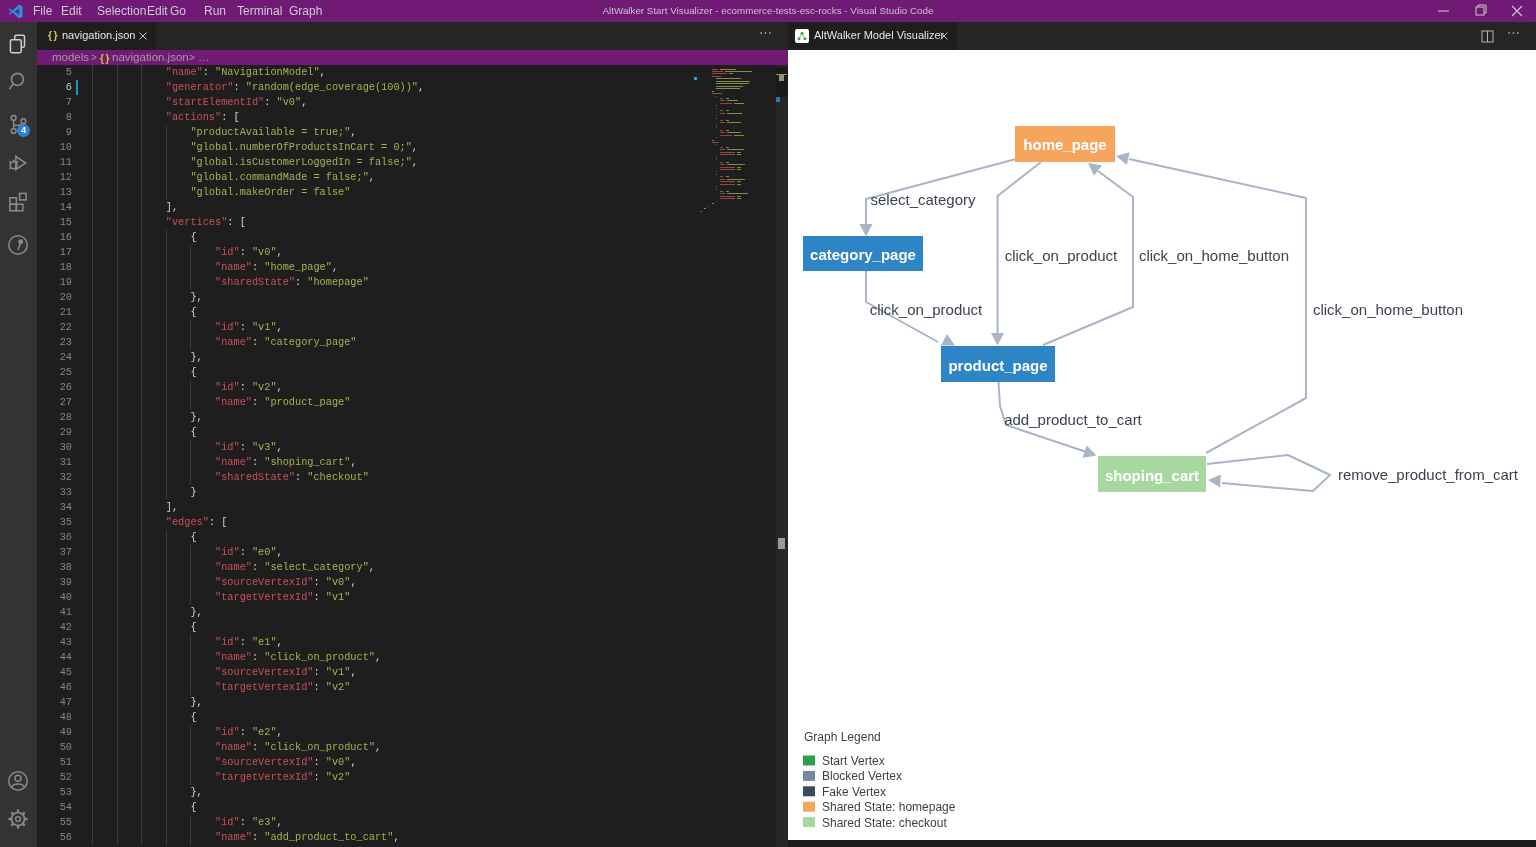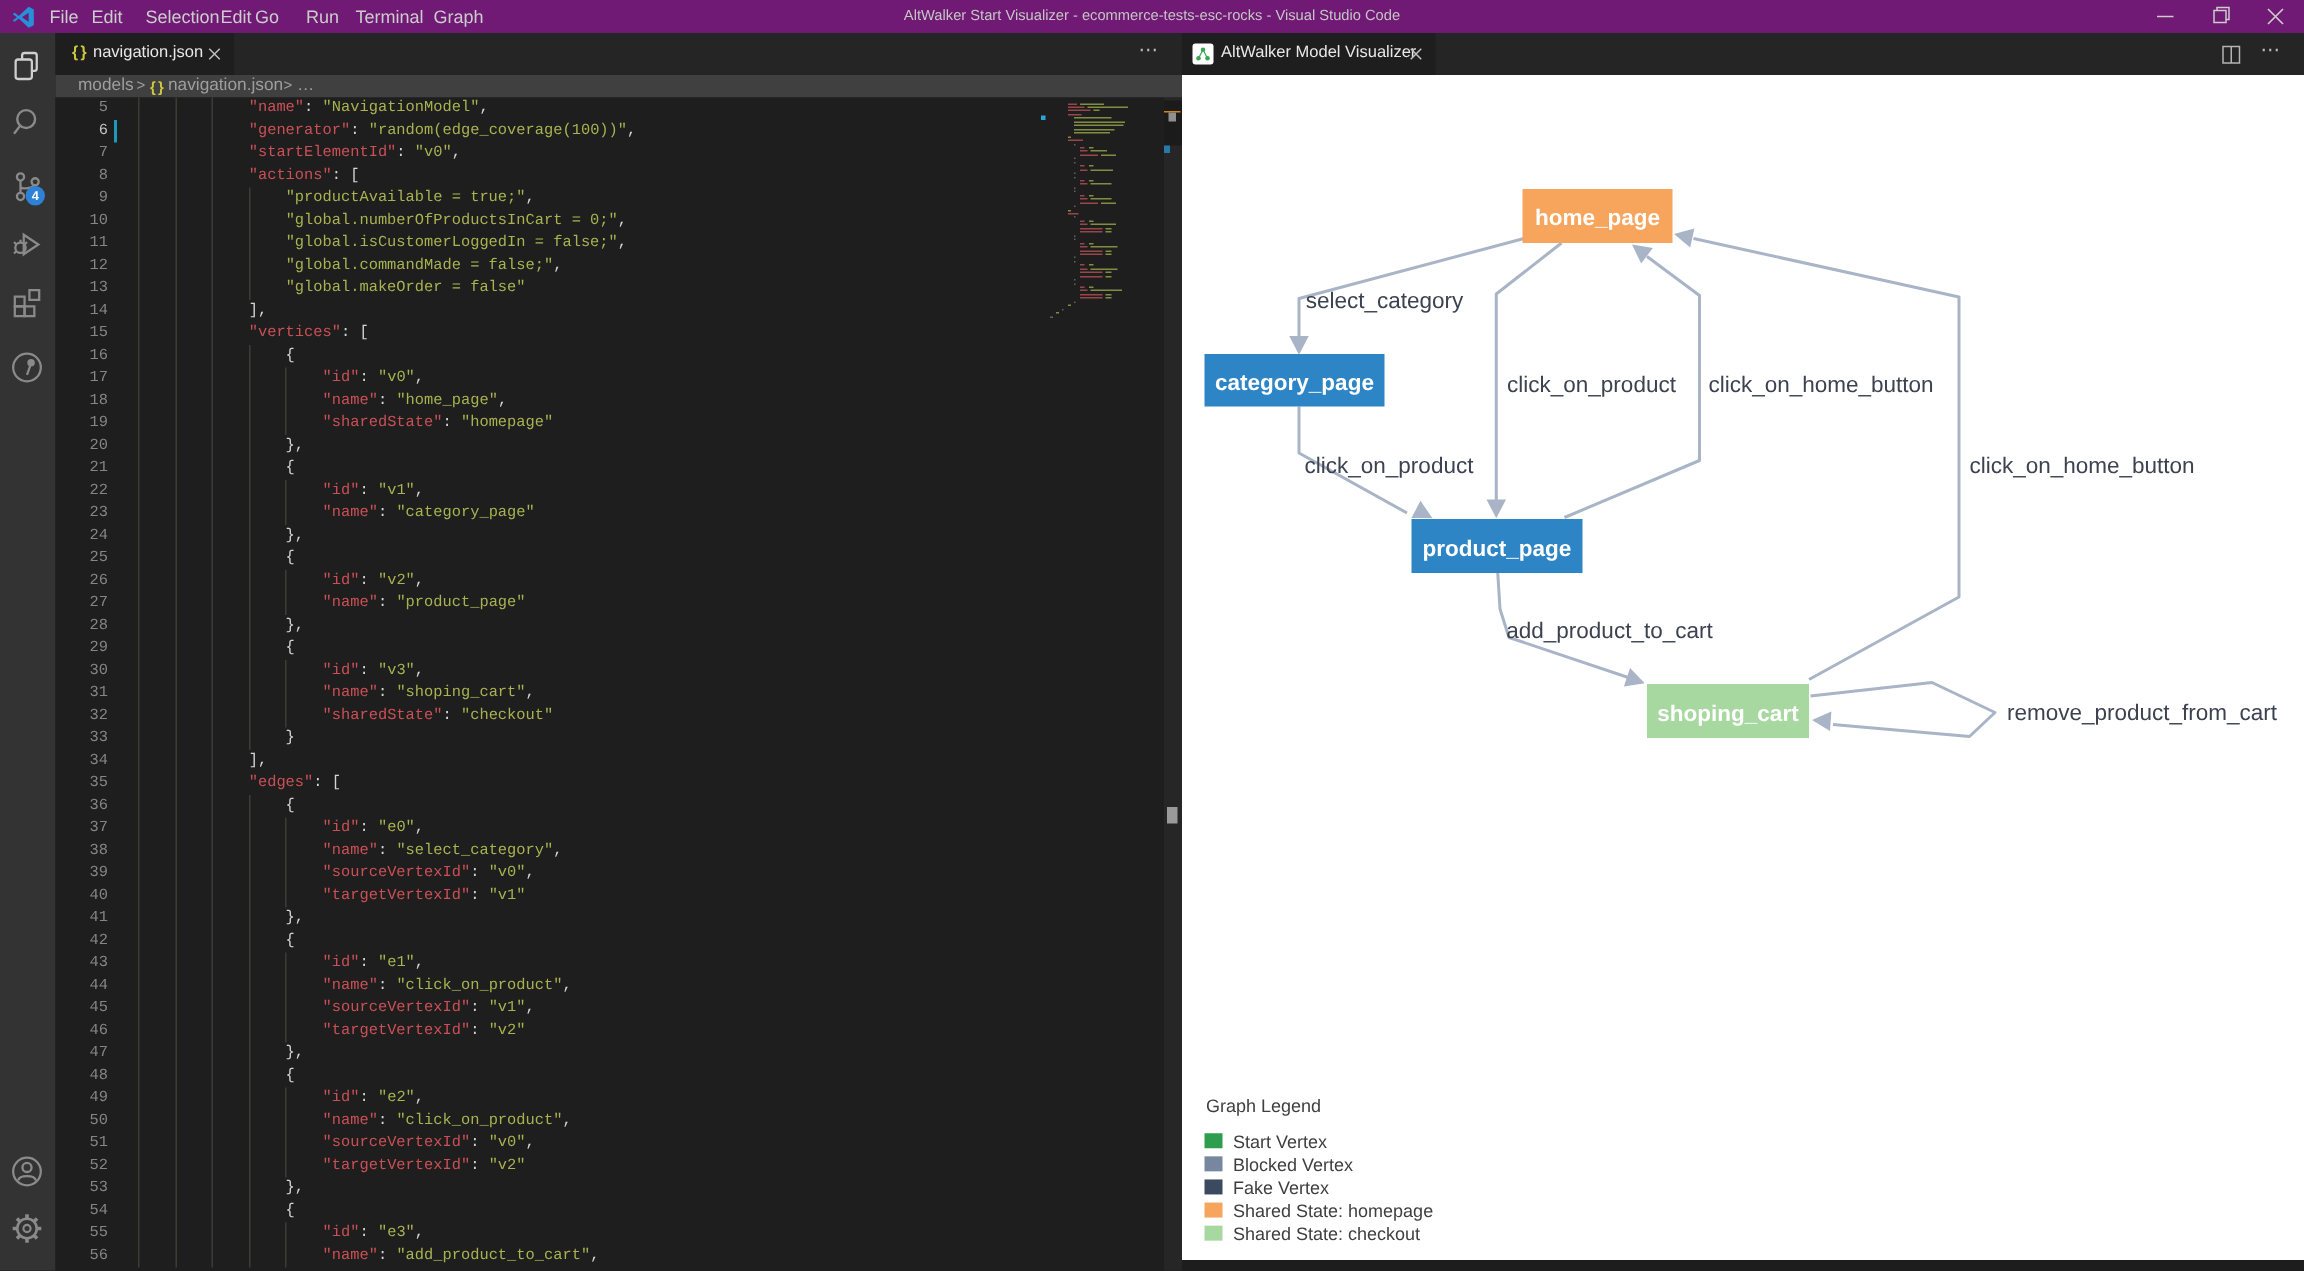--- a/index.html
+++ b/index.html
@@ -9,21 +9,21 @@
 #titlebar { position:absolute; left:0; top:0; width:1536px; height:22px; background:#701a75;padding-left:47px; }
 #titlebar .menu { position:absolute; top:0; height:22px; line-height:22px; color:#cccccc; font-size:12px; }
 #wintitle { position:absolute; top:0; left:0; width:1536px; text-align:center; height:22px; line-height:22px; color:#c5c5c5; font-size:9.8px; }
 #activitybar { position:absolute; left:0; top:22px; width:37px; height:825px; background:#333333; }
 .aicon { position:absolute; left:5px; width:26px; height:26px; }
 #tabstrip-l { position:absolute; left:37px; top:22px; width:751px; height:28px; background:#252526; }
 #tab-l { position:absolute; left:0; top:0; width:119px; height:28px; background:#1e1e1e; color:#ffffff; }
 #tabstrip-r { position:absolute; left:788px; top:22px; width:748px; height:28px; background:#252526; }
 #tab-r { position:absolute; left:0; top:0; width:169px; height:28px; background:#1e1e1e; color:#ffffff; }
 .tabtxt { font-size:11px; color:#e8e8e8; }
-#breadcrumb { position:absolute; left:37px; top:50px; width:874px; height:15px; background:#404040; color:#9e9e9e; font-size:11.5px; line-height:15px; }
+#breadcrumb { position:absolute; left:37px; top:50px; width:874px; height:15px; background:#701a75; color:#9e9e9e; font-size:11.5px; line-height:15px; }
 #editor { position:absolute; left:37px; top:65px; width:751px; height:782px; background:#1e1e1e; overflow:hidden; }
 #gutter { position:absolute; left:0px; top:64.5px; width:72px; text-align:right; color:#858585;
   font-family:"Liberation Mono", monospace; font-size:10.25px; line-height:15px; white-space:pre; }
 #code { position:absolute; left:92px; top:64.5px; color:#d4d4d4;
   font-family:"Liberation Mono", monospace; font-size:10.25px; line-height:15px; white-space:pre; }
 #code i.k { font-style:normal; color:#ca5056; }
 #code i.s { font-style:normal; color:#a6b350; }
 .guide { position:absolute; width:1px; background:#3c3c37; }
 .mk { position:absolute; height:1px; background:#96474a; }
 .ms { position:absolute; height:1px; background:#828d42; }

